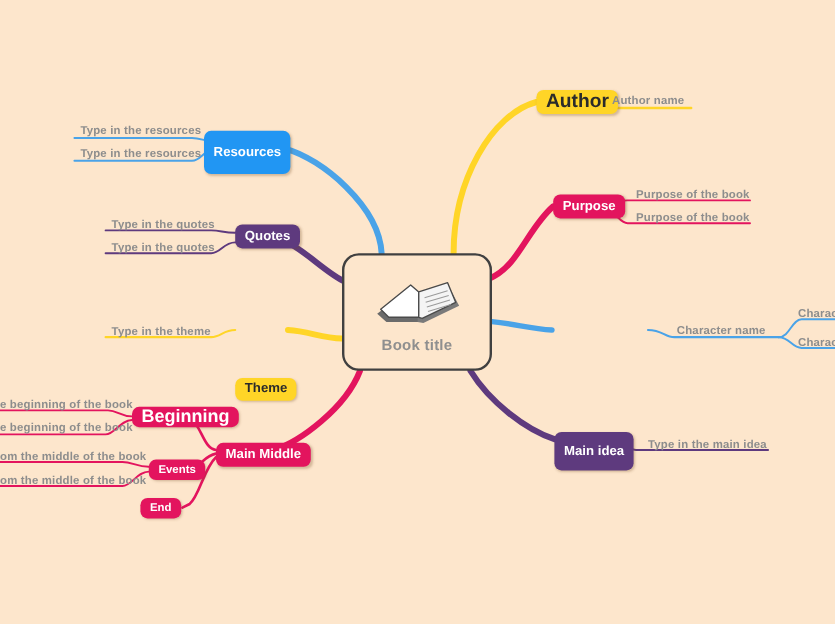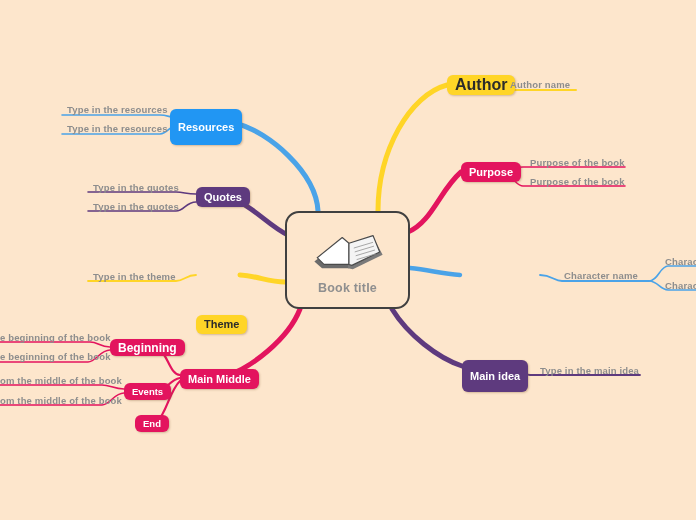--- a/index.html
+++ b/index.html
@@ -182,27 +182,27 @@
   <div class="pill purple" style="left:462px; top:360px; height:32px; font-size:11px;">
     <span>Main idea</span>
   </div>
   <div class="leaf" style="left:540px; top:366px;">
     <span>Type in the main idea</span>
   </div>
 
   <div class="pill crimson" style="left:180px; top:369px; height:20px; font-size:11px;">
     <span>Main Middle</span>
   </div>
-  <div class="pill crimson" style="left:110px; top:339px; height:17px; font-size:12px;">
+  <div class="pill crimson" style="left:110px; top:339px; height:17px; font-size:15px;">
     <span>Beginning</span>
   </div>
   <div class="pill crimson" style="left:124px; top:383px; height:17px; font-size:9.5px;">
     <span>Events</span>
   </div>
-  <div class="pill crimson" style="left:135px; top:415px; height:17px; font-size:9.5px;">
+  <div class="pill crimson" style="left:117px; top:415px; height:17px; font-size:9.5px;">
     <span>End</span>
   </div>
   <div class="leaf clip-left" style="left:0px; top:333px;">
     <span>e beginning of the book</span>
   </div>
   <div class="leaf clip-left" style="left:0px; top:352px;">
     <span>e beginning of the book</span>
   </div>
   <div class="leaf clip-left" style="left:0px; top:376px;">
     <span>om the middle of the book</span>

